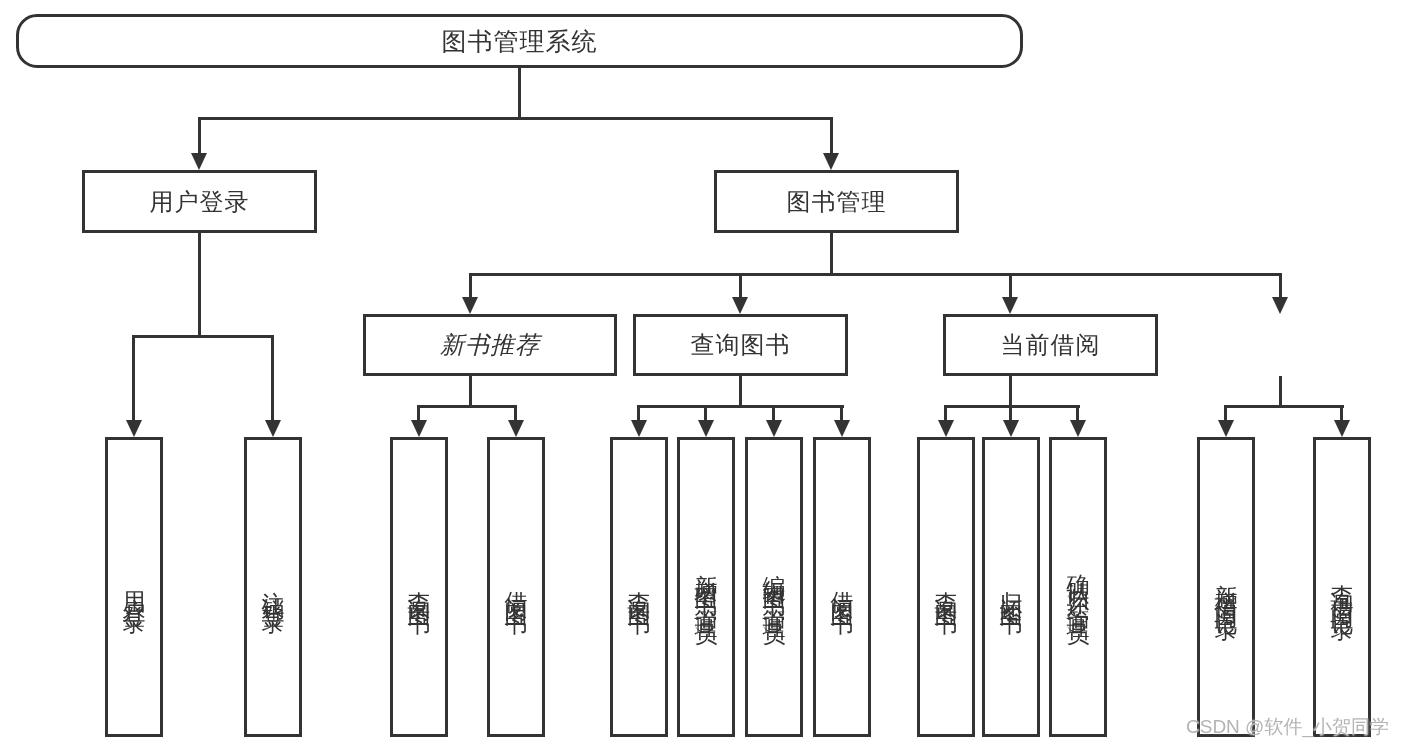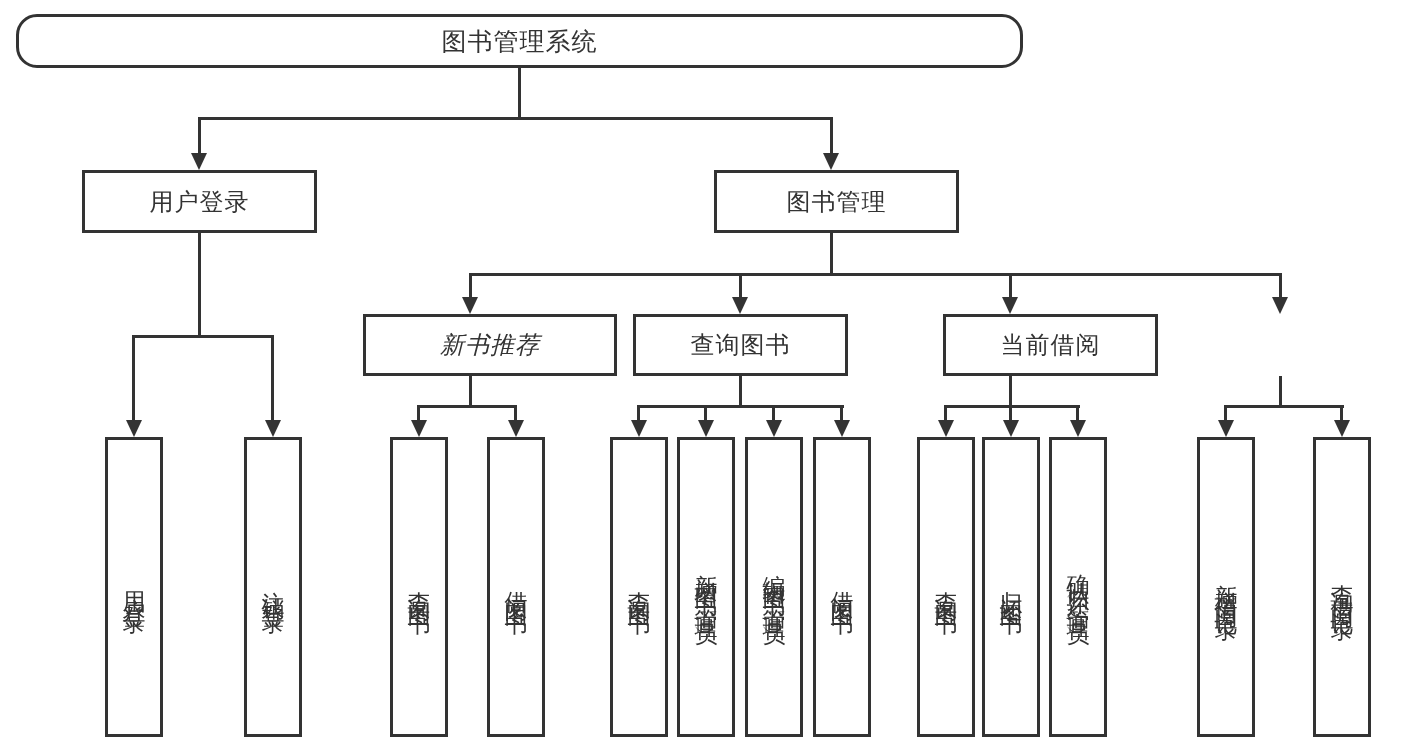--- a/index.html
+++ b/index.html
@@ -195,14 +195,15 @@
   <div class="vl" style="left:1076px;top:405px;height:16px;"></div>
   <div class="arw" style="left:1070px;top:420px;"></div>
 
   <div class="vl" style="left:1279px;top:376px;height:32px;"></div>
   <div class="hl" style="left:1224px;top:405px;width:120px;"></div>
   <div class="vl" style="left:1224px;top:405px;height:16px;"></div>
   <div class="arw" style="left:1218px;top:420px;"></div>
   <div class="vl" style="left:1340px;top:405px;height:16px;"></div>
   <div class="arw" style="left:1334px;top:420px;"></div>
 
+  <div class="watermark">CSDN @软件_小贺同学</div>
 
 </div>
 
 </body></html>

